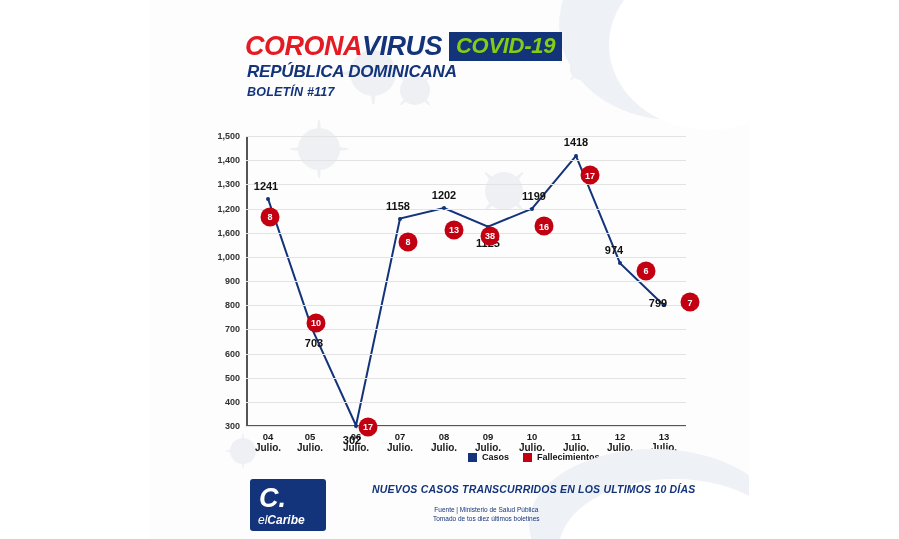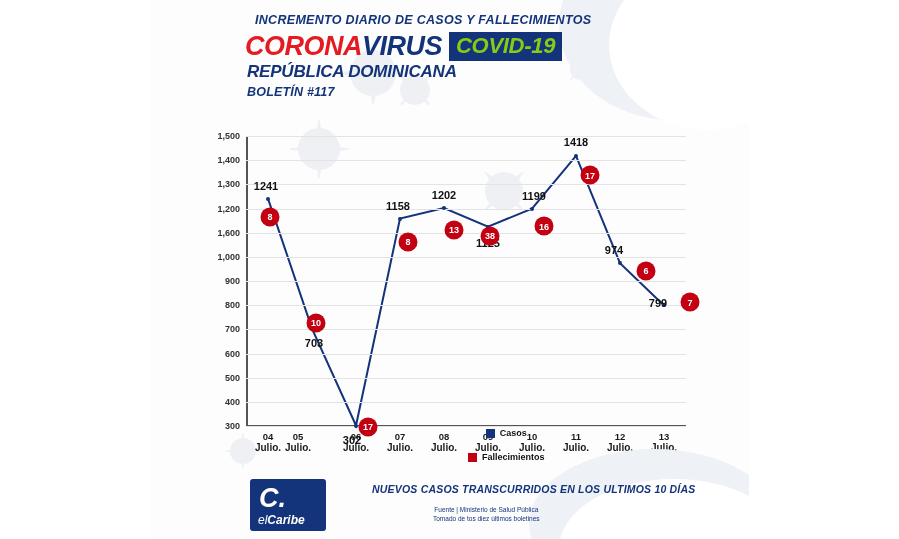--- a/index.html
+++ b/index.html
@@ -80,21 +80,21 @@
     position:absolute;transform:translate(-50%,-50%);font-size:11px;font-weight:bold;color:#111;
     white-space:nowrap;
   }
   .fbubble{
     position:absolute;transform:translate(-50%,-50%);
     background:#c20012;color:#fff;border-radius:50%;
     width:19px;height:19px;display:flex;align-items:center;justify-content:center;
     font-size:9px;font-weight:bold;margin-top:8px;
   }
   
-  .legend{position:absolute;left:318px;bottom:6px;display:flex;gap:14px;align-items:center;flex-direction:column;}
+  .legend{position:absolute;left:318px;bottom:6px;display:flex;gap:14px;align-items:center;}
   .lg{display:flex;align-items:center;gap:5px;font-size:9px;font-weight:bold;color:#111;}
   .sw{width:9px;height:9px;}
   .sw.blue{background:#13337a;}
   .sw.red{background:#c20012;}
 
   
   .footer{position:absolute;left:0;bottom:0;width:599px;height:72px;}
   .logo{
     position:absolute;left:100px;bottom:8px;width:76px;height:52px;background:#13337a;
     border-radius:3px;color:#fff;
@@ -131,21 +131,20 @@
     <div class="virus" style="left:200px;top:50px;width:46px;height:46px;"></div>
     <div class="virus vrot" style="left:250px;top:75px;width:30px;height:30px;"></div>
     <div class="virus" style="left:148px;top:128px;width:42px;height:42px;"></div>
     <div class="virus vrot" style="left:335px;top:172px;width:38px;height:38px;"></div>
     <div class="virus" style="left:80px;top:438px;width:26px;height:26px;"></div>
     <div class="virus vrot" style="left:420px;top:58px;width:22px;height:22px;"></div>
 
     <div class="header">
       <div class="hd-swoosh"></div>
       <div class="hd-swoosh2"></div>
-      <div class="hd-title">INCREMENTO DIARIO DE CASOS Y FALLECIMIENTOS</div>
       <div class="hd-brand">
         <span class="hd-corona">CORONA</span>
         <span class="hd-virus">VIRUS</span>
         <span class="hd-covid">COVID-19</span>
       </div>
       <div class="hd-country">REPÚBLICA DOMINICANA</div>
       <div class="hd-bol">BOLETÍN #117</div>
     </div>
 
     <div class="chart">
@@ -178,21 +177,21 @@
           <div class="gridline" style="top: 48.3333px;"></div>
           <div class="ylab" style="top: 48.3333px;">1,300</div>
           <div class="gridline" style="top: 24.1667px;"></div>
           <div class="ylab" style="top: 24.1667px;">1,400</div>
           <div class="gridline" style="top: 0px;"></div>
           <div class="ylab" style="top: 0px;">1,500</div>
           <div class="xtick" style="left: 22px;">
             <span class="d">04</span>
             <span class="m">Julio.</span>
           </div>
-          <div class="xtick" style="left: 52px;">
+          <div class="xtick" style="left: 64px;">
             <span class="d">05</span>
             <span class="m">Julio.</span>
           </div>
           <div class="xtick" style="left: 110px;">
             <span class="d">06</span>
             <span class="m">Julio.</span>
           </div>
           <div class="xtick" style="left: 154px;">
             <span class="d">07</span>
             <span class="m">Julio.</span>

